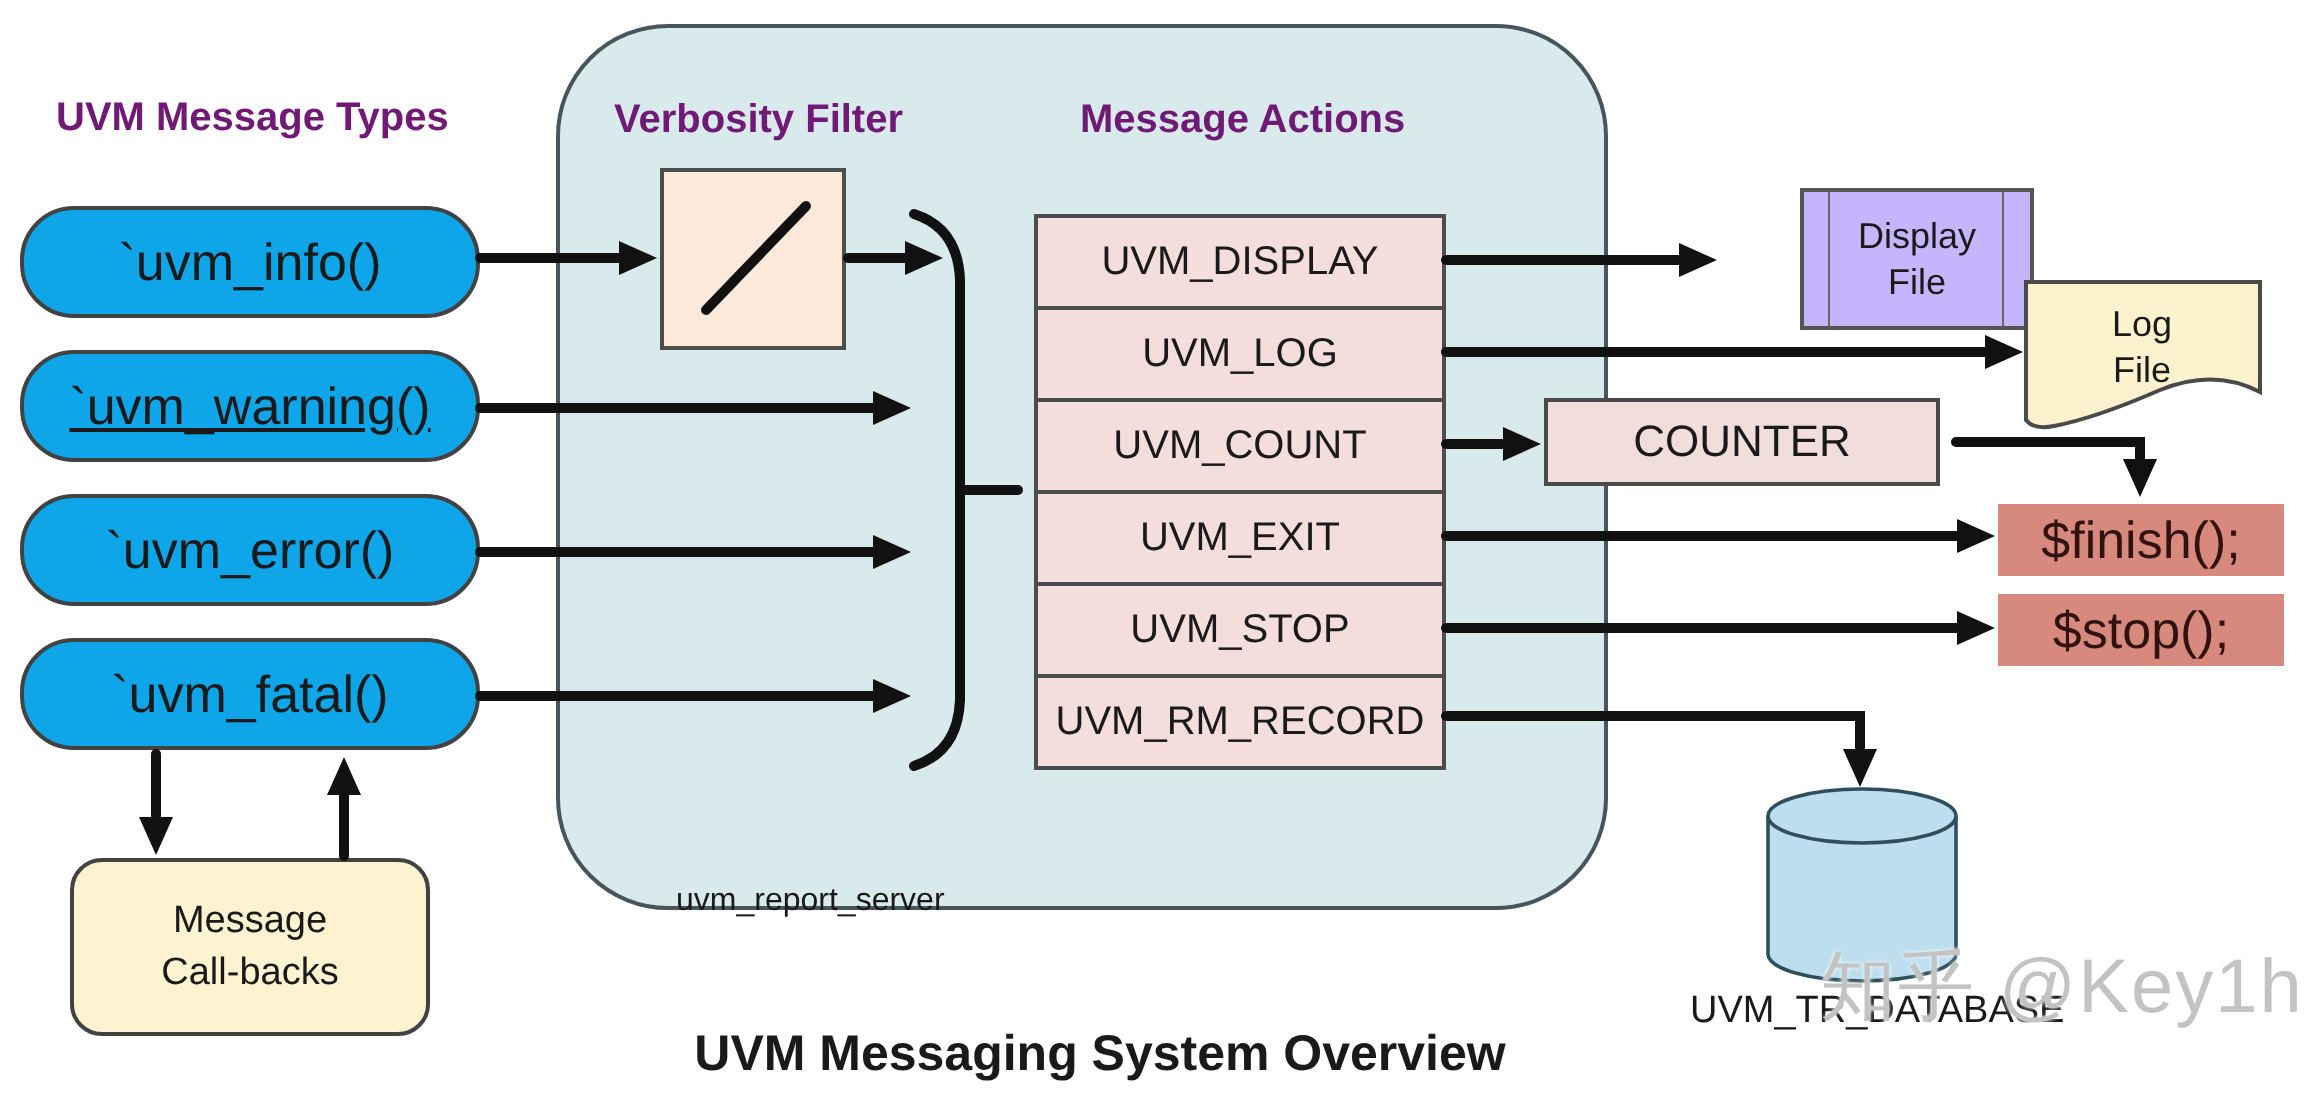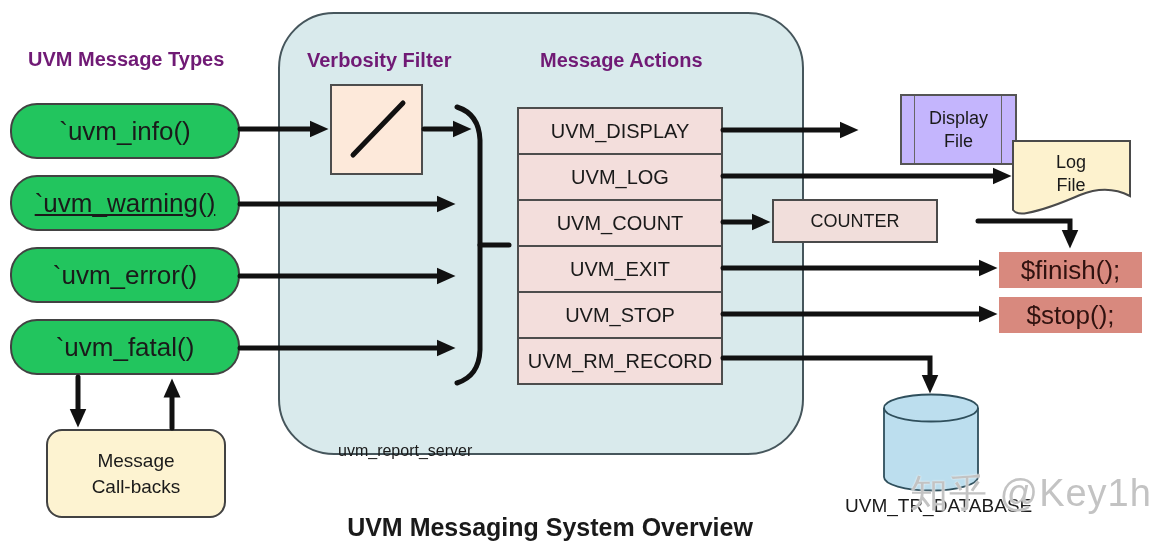--- a/index.html
+++ b/index.html
@@ -9,28 +9,28 @@
     font-family:"Liberation Sans", sans-serif;
     color:#1a1a1a;
   }
   .abs { position:absolute; }
   .hdr { font-weight:bold; font-size:20px; color:#701a75; white-space:nowrap; z-index:3; }
   .center { display:flex; align-items:center; justify-content:center; text-align:center; }
 
   
   .pill {
     left:10px; width:230px; height:56px; border-radius:27px;
-    background:#22c55e; border:2px solid #424242; box-sizing:border-box;
+    background:#0ea5e9; border:2px solid #424242; box-sizing:border-box;
     font-size:26px; z-index:1;
   }
   
   #callbacks {
     left:35px; top:429px; width:180px; height:89px; border-radius:16px;
     background:#fdf3d1; border:2px solid #424242; box-sizing:border-box;
-    font-size:19px; line-height:26px; z-index:1;margin-left:11px;
+    font-size:19px; line-height:26px; z-index:1;
   }
   
   #report-server {
     left:278px; top:12px; width:526px; height:443px; border-radius:56px;
     background:#d9eaec; border:2px solid #46565c; box-sizing:border-box; z-index:0;
   }
   #verbosity-filter-box {
     left:330px; top:84px; width:93px; height:91px;
     background:#fde9da; border:2px solid #4d4d4d; box-sizing:border-box; z-index:1;
   }
@@ -51,23 +51,23 @@
     left:861px; top:94px; width:117px; height:71px;
     background:#c4b5fd; border:2px solid #555; box-sizing:border-box;
     font-size:18px; line-height:23px; z-index:1;margin-left:39px;
   }
   .df-line { position:absolute; top:0; bottom:0; width:0; border-left:1.5px solid #666; }
   #log-file-text {
     left:1030px; top:150px; width:82px; height:48px;
     font-size:18px; line-height:23px; z-index:3;
   }
   #counter {
-    left:772px; top:199px; width:166px; height:44px;
+    left:772px; top:199px; width:198px; height:44px;
     background:#f1dedb; border:2px solid #4a4a4a; box-sizing:border-box;
-    font-size:18px; z-index:1;
+    font-size:22px; z-index:1;
   }
   .sysbox {
     left:999px; width:143px; height:36px;
     background:#d8897e; font-size:26px; color:#30120f; z-index:1;
   }
   #db-label { left:845px; top:495px; font-size:19px; white-space:nowrap; z-index:3; }
   #server-label { left:338px; top:442px; width:400px; font-size:16px; z-index:3; }
   #main-title { left:280px; top:513px; width:540px; text-align:center; font-size:25px; font-weight:bold; z-index:3; }
   #watermark {
     left:910px; top:468px; font-size:38px; color:#c3c3c3; white-space:nowrap;

